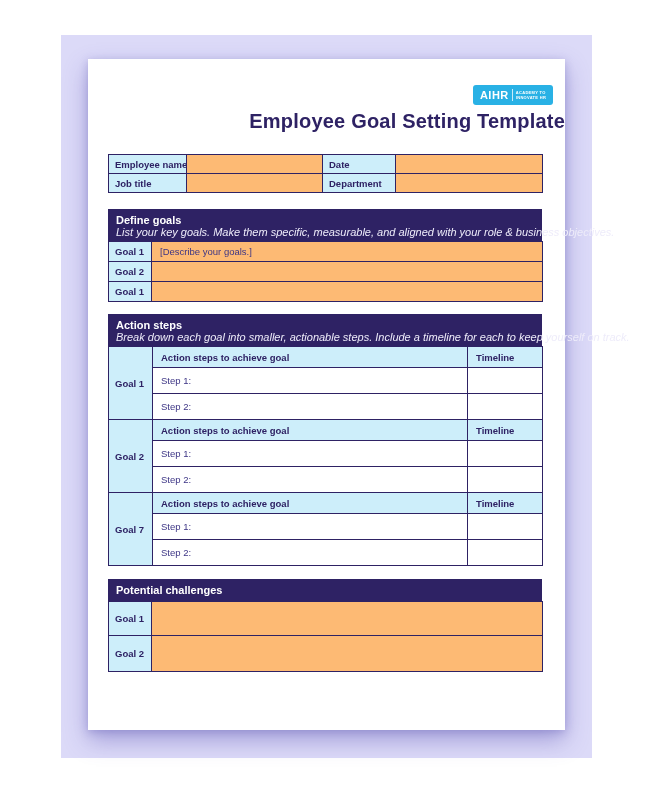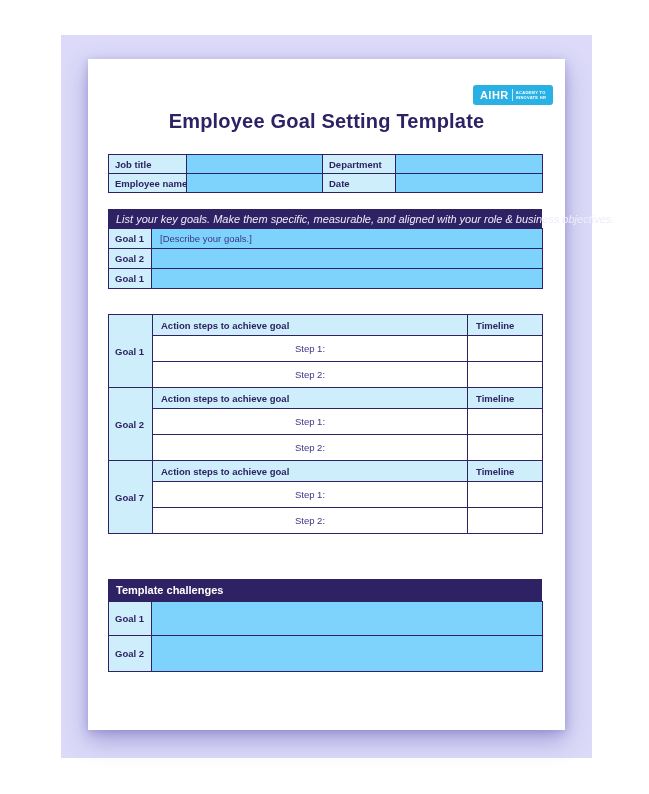--- a/index.html
+++ b/index.html
@@ -31,35 +31,35 @@
     display: flex; align-items: center; justify-content: center;
     gap: 3px; padding: 0 4px; color: #ffffff;
   }
   .logo-brand { font-size: 11px; font-weight: bold; letter-spacing: 0.5px; line-height: 1; }
   .logo-divider { width: 1px; height: 12px; background: rgba(255,255,255,0.75); }
   .logo-tagline { display: flex; flex-direction: column; justify-content: center; }
   .logo-tagline span { font-size: 4px; line-height: 5px; font-weight: bold; letter-spacing: 0.3px; white-space: nowrap; }
 
   .doc-title {
     position: absolute; top: 51px; left: 0; width: 100%;
-    text-align: center;
+    text-align: right;
     font-size: 20px; font-weight: bold; letter-spacing: 0.2px;
     color: #2e2264;
   }
 
   
   table { border-collapse: collapse; table-layout: fixed; width: 434px; background: #ffffff; }
   table { border: 1.5px solid #2e2264; }
   td { border: 1px solid #2e2264; vertical-align: middle; overflow: hidden; }
   .cell-label {
     background: #cdeefa; color: #2e2264;
     font-size: 9.5px; font-weight: bold;
     padding: 2px 6px; white-space: nowrap;
   }
-  .cell-input { background: #7dd3fc; }
+  .cell-input { background: #fdba74; }
   .cell-hint { color: #3d3585; font-size: 9.5px; padding: 2px 8px; }
 
   
   .info-table { position: absolute; left: 20px; top: 95px; }
   .info-table td { height: 19px; }
 
   
   .section { position: absolute; left: 20px; width: 434px; }
   .section-head {
     background: #2e2264; color: #ffffff;
@@ -78,21 +78,21 @@
   .action-table .head-row td { height: 21px; margin-top: 48px; }
   .action-table .step-row td { height: 26px; }
   .action-table .col-head {
     background: #cdeefa; color: #2e2264;
     font-size: 9.5px; font-weight: bold; padding: 2px 8px;
   }
   .action-table .goal-label {
     background: #cdeefa; color: #2e2264;
     font-size: 9.5px; font-weight: bold; text-align: left; padding: 2px 6px;
   }
-  .action-table .step-cell { color: #3d3585; font-size: 9.5px; padding: 2px 20px; vertical-align: middle; text-align: center; }
+  .action-table .step-cell { color: #3d3585; font-size: 9.5px; padding: 2px 8px; vertical-align: middle; }
   .action-table .timeline-cell { background: #ffffff; }
 
   .challenge-table tr.row-1 td { height: 34px; }
   .challenge-table tr.row-2 td { height: 36px; }
   .challenge-table .cell-label { vertical-align: middle; }
 </style>
 </head>
 <body>
 
 <div class="canvas">
@@ -112,36 +112,37 @@
 
       <table class="info-table">
         <colgroup>
             <col style="width:78px">
             <col style="width:136px">
             <col style="width:73px">
             <col style="width:147px">
           </colgroup>
         <tbody>
             <tr>
-          <td class="cell-label">Job title</td>
-          <td class="cell-input"></td>
-          <td class="cell-label">Department</td>
+          <td class="cell-label">Employee name</td>
+          <td class="cell-input"></td>
+          <td class="cell-label">Date</td>
           <td class="cell-input"></td>
         </tr>
         <tr>
-          <td class="cell-label">Employee name</td>
-          <td class="cell-input"></td>
-          <td class="cell-label">Date</td>
+          <td class="cell-label">Job title</td>
+          <td class="cell-input"></td>
+          <td class="cell-label">Department</td>
           <td class="cell-input"></td>
         </tr>
       </tbody>
         </table>
 
       <div class="section sec-define">
         <div class="section-head">
+          <div class="sh-title">Define goals</div>
           <div class="sh-sub">List your key goals. Make them specific, measurable, and aligned with your role &amp; business objectives.</div>
         </div>
         <table class="define-table">
           <colgroup>
               <col style="width:43px">
               <col style="width:391px">
             </colgroup>
           <tbody>
               <tr>
             <td class="cell-label">Goal 1</td>
@@ -153,20 +154,24 @@
           </tr>
           <tr>
             <td class="cell-label">Goal 1</td>
             <td class="cell-input cell-hint"></td>
           </tr>
         </tbody>
           </table>
       </div>
 
       <div class="section sec-action">
+        <div class="section-head">
+          <div class="sh-title">Action steps</div>
+          <div class="sh-sub">Break down each goal into smaller, actionable steps. Include a timeline for each to keep yourself on track.</div>
+        </div>
         <table class="action-table">
           <colgroup>
               <col style="width:44px">
               <col style="width:315px">
               <col style="width:75px">
             </colgroup>
 
           <tbody>
             <tr class="head-row">
               <td class="goal-label" rowspan="3">Goal 1</td>
@@ -212,21 +217,21 @@
             <tr class="step-row">
               <td class="step-cell">Step 2:</td>
               <td class="timeline-cell"></td>
             </tr>
           </tbody>
         </table>
       </div>
 
       <div class="section sec-challenge">
         <div class="section-head">
-          <div class="sh-title">Template challenges</div>
+          <div class="sh-title">Potential challenges</div>
         </div>
         <table class="challenge-table">
           <colgroup>
               <col style="width:43px">
               <col style="width:391px">
             </colgroup>
           <tbody>
               <tr class="row-1">
             <td class="cell-label">Goal 1</td>
             <td class="cell-input"></td>

